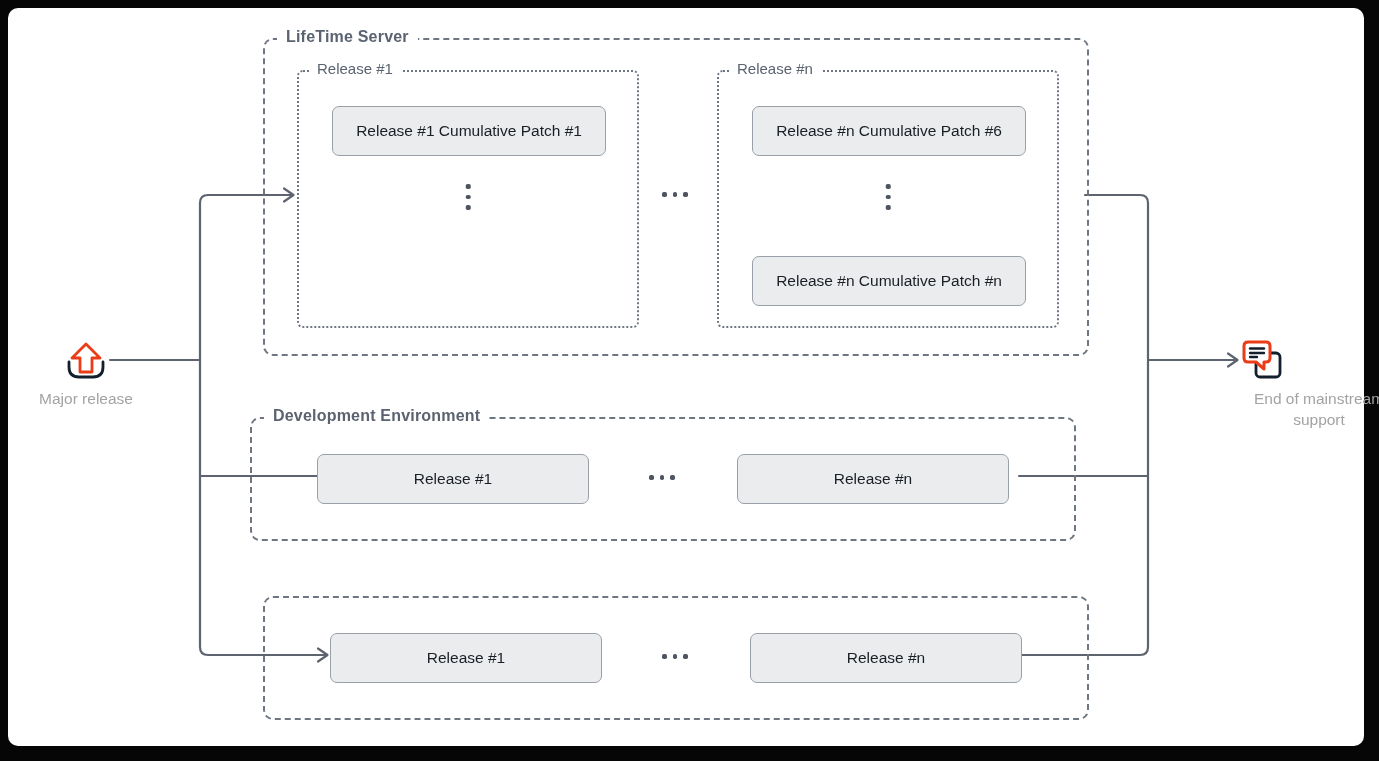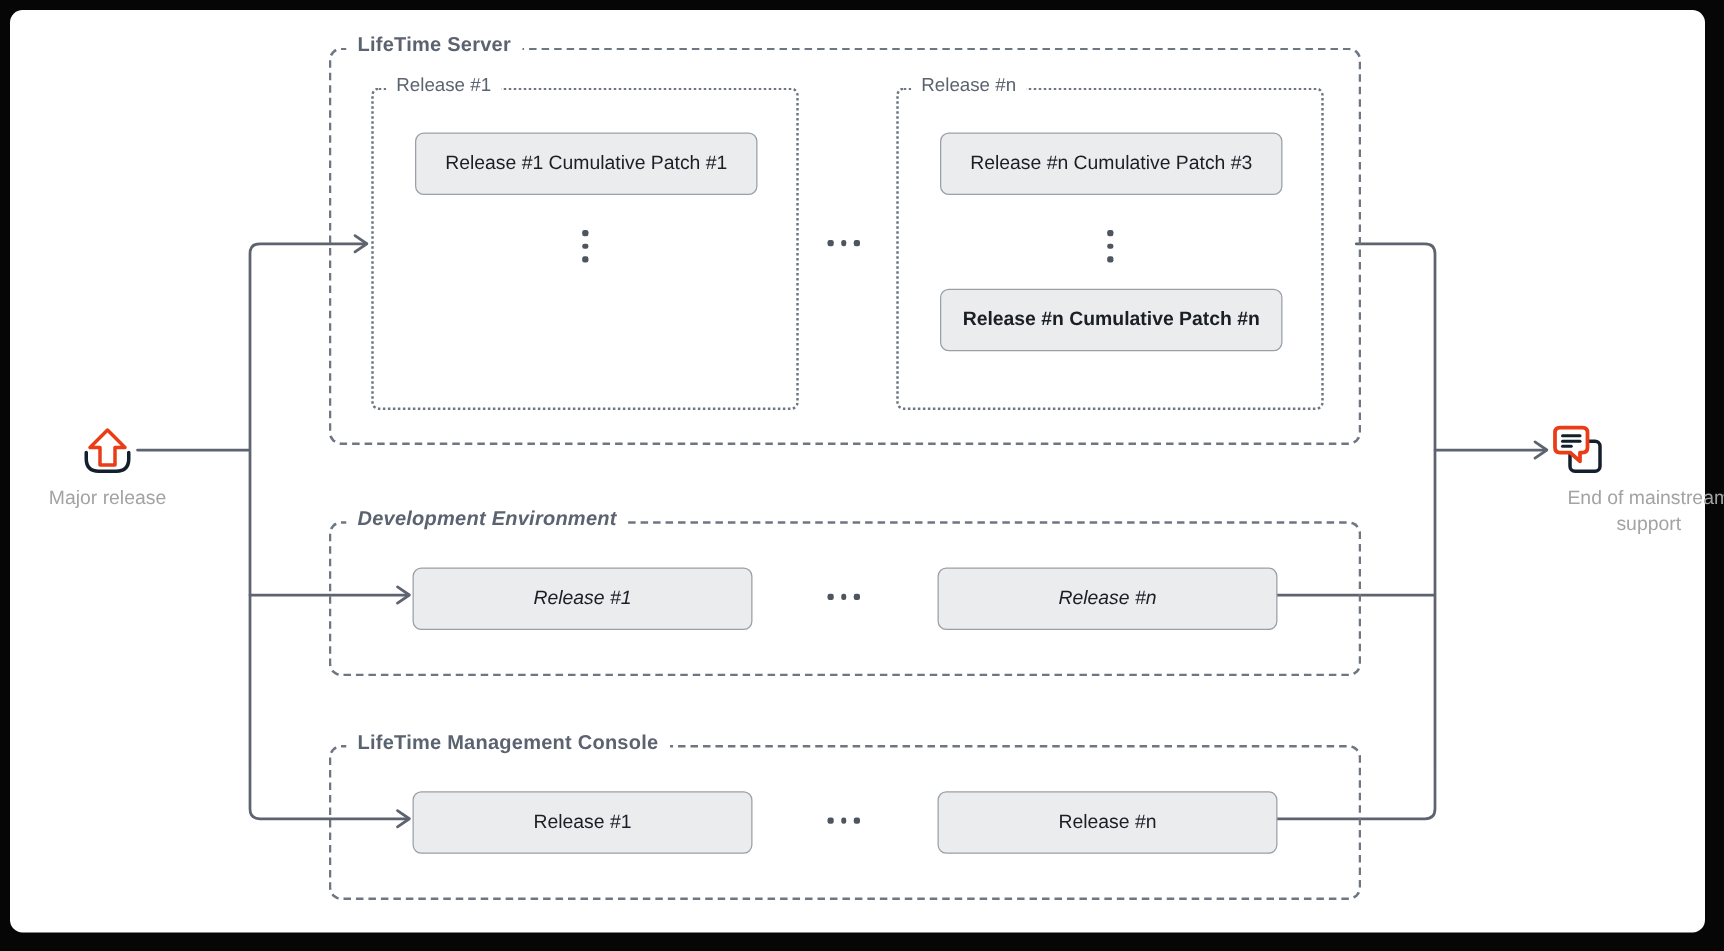--- a/index.html
+++ b/index.html
@@ -76,43 +76,42 @@
     </div>
 
     <div class="hdots" style="left:397px;top:152px;">
       <span class="dot"></span>
         <span class="dot"></span>
         <span class="dot"></span>
     </div>
 
     <div class="group-dotted" style="left:452px;top:30px;width:338px;height:254px;">
       <span class="group-label">Release #n</span>
-      <div class="release-box" style="left:33px;top:34px;width:272px;height:48px;">Release #n Cumulative Patch #3</div>
+      <div class="release-box" style="left:33px;top:34px;width:272px;height:48px;">Release #n Cumulative Patch #6</div>
       <div class="vdots" style="left:50%;transform:translateX(-50%);top:112px;">
         <span class="dot"></span>
           <span class="dot"></span>
           <span class="dot"></span>
       </div>
-      <div class="release-box" style="left:33px;top:159px;width:272px;height:48px;font-weight:bold;">Release #n Cumulative Patch #n</div>
+      <div class="release-box" style="left:33px;top:184px;width:272px;height:48px;">Release #n Cumulative Patch #n</div>
     </div>
   </div>
 
-  <div class="container-dashed" style="left:263px;top:417px;width:822px;height:120px;font-style:italic;">
+  <div class="container-dashed" style="left:250px;top:417px;width:822px;height:120px;">
     <span class="container-label">Development Environment</span>
     <div class="release-box" style="left:65px;top:35px;width:270px;height:48px;">Release #1</div>
     <div class="hdots" style="left:397px;top:56px;">
       <span class="dot"></span>
         <span class="dot"></span>
         <span class="dot"></span>
     </div>
     <div class="release-box" style="left:485px;top:35px;width:270px;height:48px;">Release #n</div>
   </div>
 
   <div class="container-dashed" style="left:263px;top:596px;width:822px;height:120px;">
-    <span class="container-label">LifeTime Management Console</span>
     <div class="release-box" style="left:65px;top:35px;width:270px;height:48px;">Release #1</div>
     <div class="hdots" style="left:397px;top:56px;">
       <span class="dot"></span>
         <span class="dot"></span>
         <span class="dot"></span>
     </div>
     <div class="release-box" style="left:485px;top:35px;width:270px;height:48px;">Release #n</div>
   </div>
 
   <div class="icon-wrap" style="left:62px;top:336px;width:48px;height:48px;">

